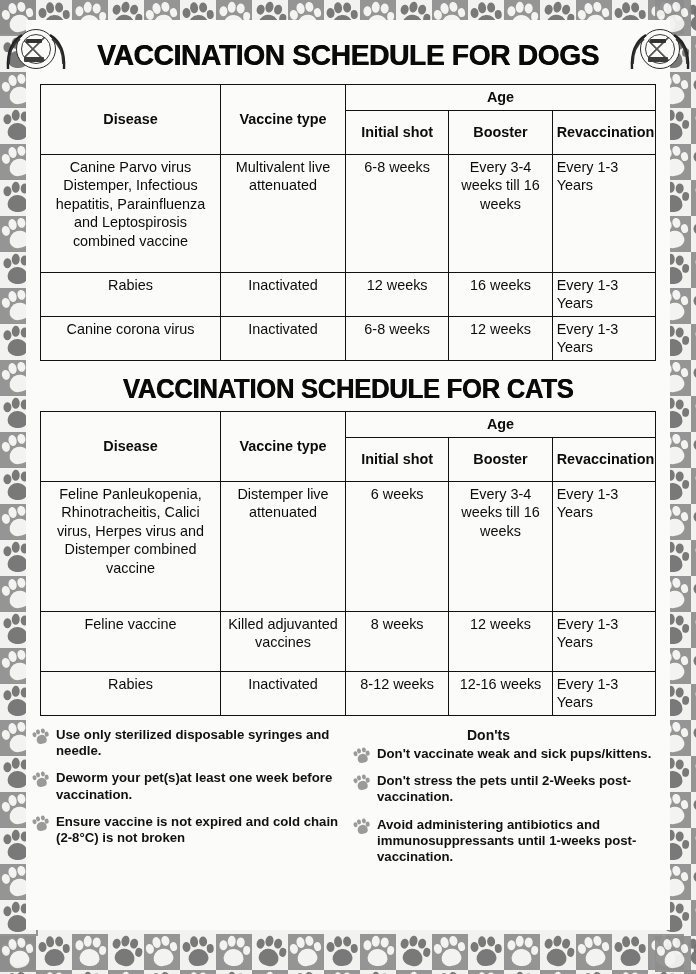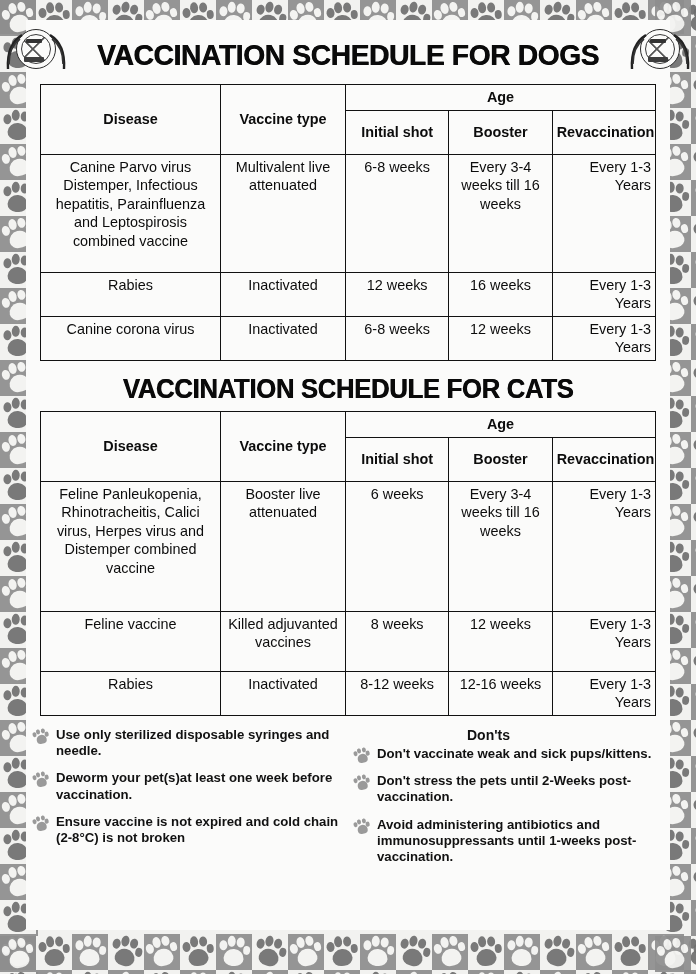--- a/index.html
+++ b/index.html
@@ -161,21 +161,21 @@
   th.h-booster   { width: 85px;  }
   th.h-revacc    { width: 151px; }
 
   .hrow1 th { height: 26px; }
   .hrow2 th { height: 44px; }
 
   td.c-disease { text-align: center; }
   td.c-vaccine { text-align: center; }
   td.c-initial { text-align: center; }
   td.c-booster { text-align: center; }
-  td.c-revacc  { text-align: right; padding-left: 8px; }
+  td.c-revacc  { text-align: left; padding-left: 8px; }
 
   .title-cats {
     font-family: "Liberation Sans Narrow", "Liberation Sans", sans-serif;
     font-size: 27px;
     font-weight: bold;
     text-align: center;
     color: #0a0a0a;
     letter-spacing: -0.3px;
     transform: scaleX(0.95);
     margin: 13px 0 6px 0;
@@ -1517,21 +1517,21 @@
           </tr>
           <tr class="hrow2">
             <th class="h-initial">Initial shot</th>
             <th class="h-booster">Booster</th>
             <th class="h-revacc">Revaccination</th>
           </tr>
         </thead>
         <tbody>
           <tr>
             <td class="c-disease" style="height:130px">Feline Panleukopenia, Rhinotracheitis, Calici virus, Herpes virus and Distemper combined vaccine</td>
-            <td class="c-vaccine">Booster live attenuated</td>
+            <td class="c-vaccine">Distemper live attenuated</td>
             <td class="c-initial">6 weeks</td>
             <td class="c-booster">Every 3-4 weeks till 16 weeks</td>
             <td class="c-revacc">Every 1-3 Years</td>
           </tr>
           <tr>
             <td class="c-disease" style="height:60px">Feline vaccine</td>
             <td class="c-vaccine">Killed adjuvanted vaccines</td>
             <td class="c-initial">8 weeks</td>
             <td class="c-booster">12 weeks</td>
             <td class="c-revacc">Every 1-3 Years</td>

